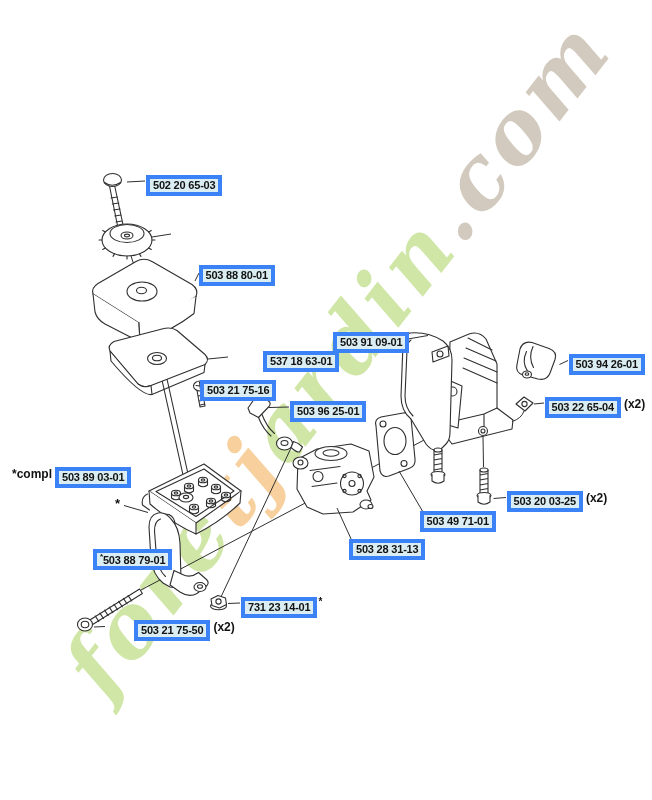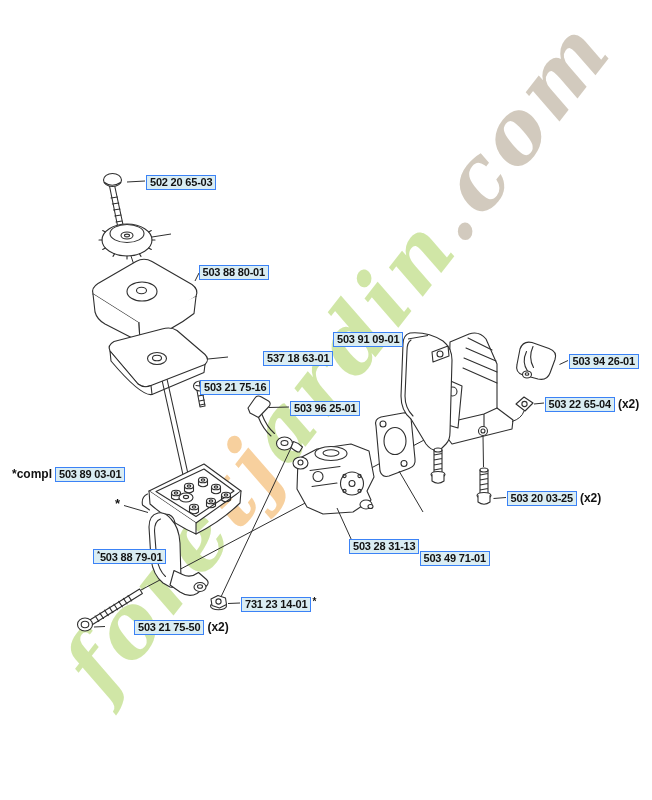--- a/index.html
+++ b/index.html
@@ -14,21 +14,21 @@
   .wm-orange{color:#f7cb94;}
   .wm-beige{color:#cec5b7;}
   
   #diagram{position:absolute;left:0;top:0;z-index:2;}
   .p{fill:#ffffff;stroke:#2f2f2f;stroke-width:1.1;stroke-linejoin:round;stroke-linecap:round;}
   .s{fill:none;stroke:#2f2f2f;stroke-width:1.1;stroke-linejoin:round;stroke-linecap:round;}
   .ld{fill:none;stroke:#2f2f2f;stroke-width:1;}
   
   .lblwrap{position:absolute;z-index:3;display:flex;align-items:flex-start;white-space:nowrap;}
   .lbl{font:bold 11px/13px "Liberation Sans",sans-serif;letter-spacing:-0.2px;color:#121212;
-       background:#daedf3;border:1px solid #3b82f6;padding:0 3px;}
+       background:#daedf3;border:4px solid #3b82f6;padding:0 3px;}
   .lbl sup{font-size:8px;line-height:8px;}
   .sfx{font:bold 12px/15px "Liberation Sans",sans-serif;color:#121212;margin-left:3px;}
   .sfx-star{font:bold 10px/10px "Liberation Sans",sans-serif;color:#121212;margin-left:1px;}
   .pfx{font:bold 12px/15px "Liberation Sans",sans-serif;color:#121212;margin-right:3px;}
   .hl-outer{background:#ffe600;padding:3px 7px 4px 6px;display:inline-block;}
   .hl-inner{font:bold 11.5px/13px "Liberation Sans",sans-serif;letter-spacing:-0.2px;
             color:#d42a1e;background:#ffffff;padding:0 3px;display:inline-block;}
   .floating-star{position:absolute;z-index:3;font:bold 13px/13px "Liberation Sans",sans-serif;color:#121212;}
 </style>
 </head>
@@ -256,21 +256,21 @@
   <div class="lblwrap" style="left:544.5px;top:396.5px;">
     <span class="lbl">503 22 65-04</span>
     <span class="sfx">(x2)</span>
   </div>
 
   <div class="lblwrap" style="left:506.5px;top:490.5px;">
     <span class="lbl">503 20 03-25</span>
     <span class="sfx">(x2)</span>
   </div>
 
-  <div class="lblwrap" style="left:419.5px;top:510.5px;margin-top:40px;">
+  <div class="lblwrap" style="left:419.5px;top:510.5px;">
     <span class="lbl">503 49 71-01</span>
   </div>
 
   <div class="lblwrap" style="left:349px;top:538.5px;">
     <span class="lbl">503 28 31-13</span>
   </div>
 
   <div class="lblwrap" style="left:12px;top:467px;justify-content:center;">
     <span class="pfx">*compl</span>
     <span class="lbl">503 89 03-01</span>

